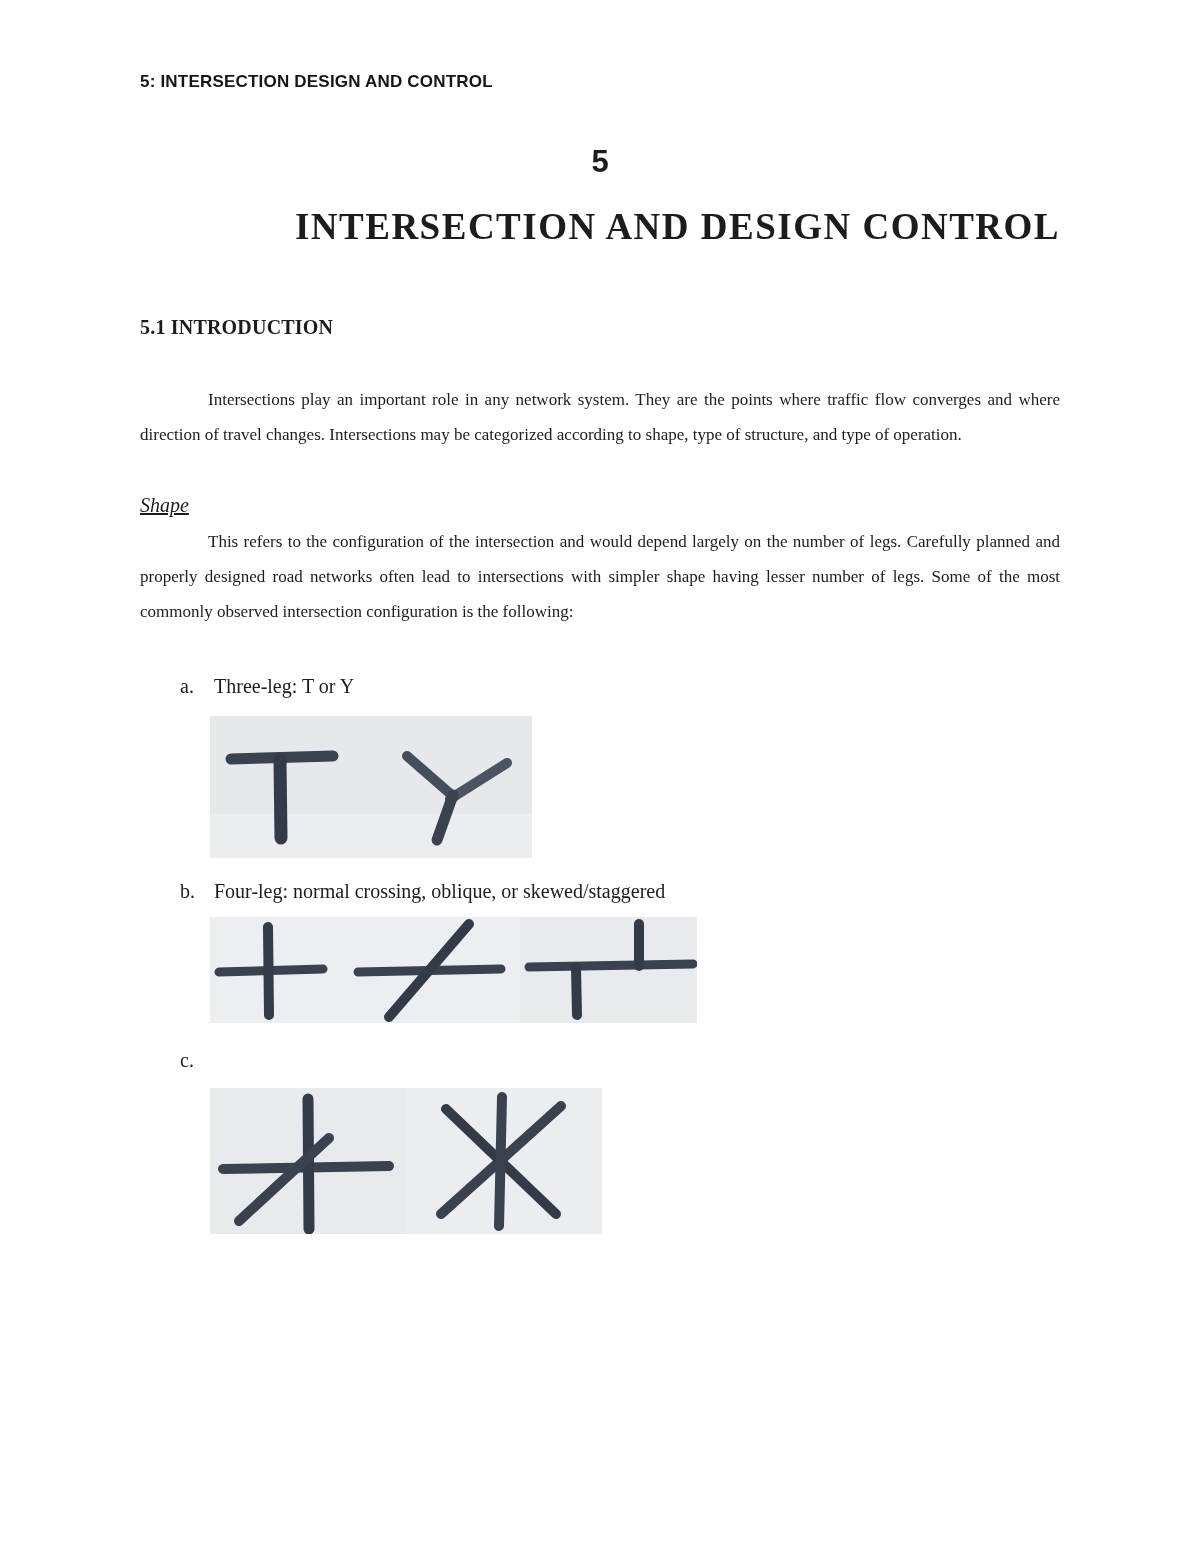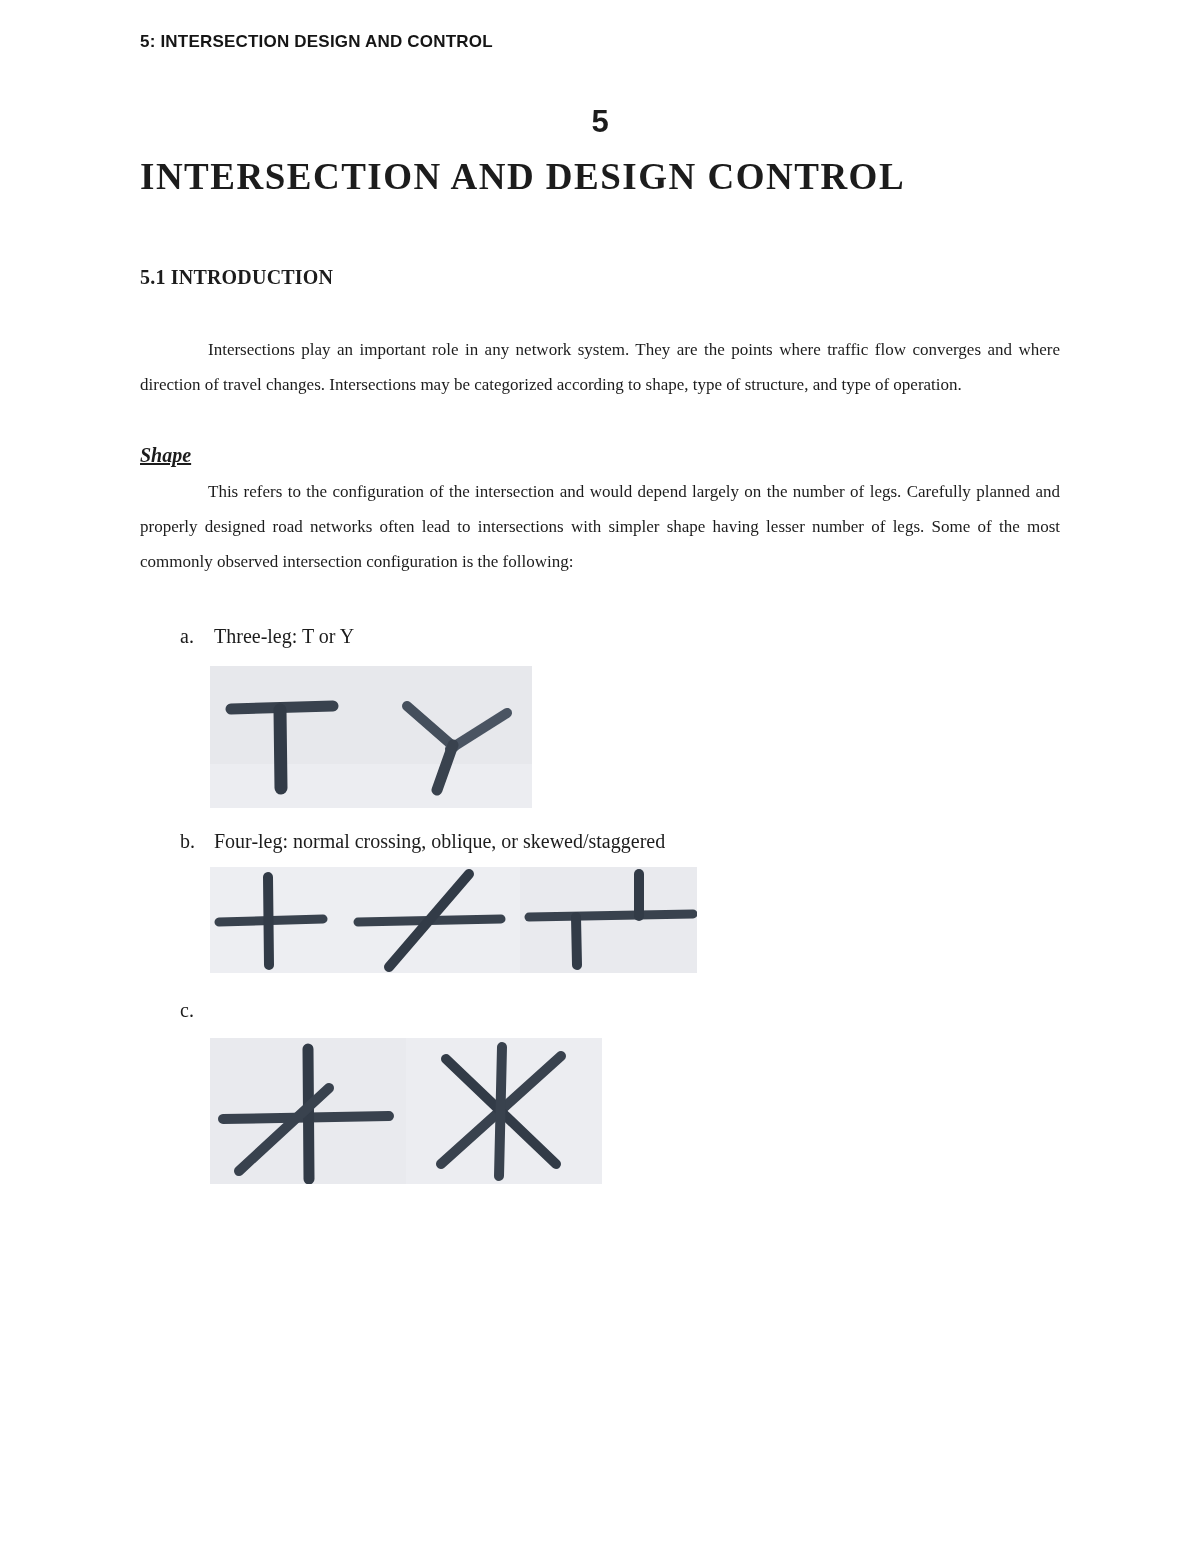--- a/index.html
+++ b/index.html
@@ -3,64 +3,64 @@
 <meta charset="utf-8">
 <style>
   html, body { margin: 0; padding: 0; background: #ffffff; }
   .page {
     position: relative;
     width: 1200px;
     height: 1553px;
     margin: 0 auto;
     background: #ffffff;
     box-sizing: border-box;
-    padding: 32px 140px 0 140px;
+    padding: 72px 140px 0 140px;
     font-family: "Liberation Serif", serif;
     color: #1c1c1c;
     overflow: hidden;
   }
   .doc-header {
     font-family: "Liberation Sans", sans-serif;
     font-weight: bold;
     font-size: 17px;
     letter-spacing: 0.2px;
     color: #151515;
   }
   .chapter-number {
     text-align: center;
     font-size: 31px;
     font-weight: bold;
     margin-top: 52px;
     font-family: "Liberation Sans", sans-serif;
   }
   .doc-title {
-    text-align: left;
+    text-align: right;
     font-size: 37px;
     font-weight: bold;
     letter-spacing: 1.5px;
-    margin-top: 15px;
+    margin-top: 25px;
     font-family: "Liberation Serif", serif;
   }
   .section-heading {
     font-size: 20px;
     font-weight: bold;
     margin-top: 68px;
     letter-spacing: 0.2px;
   }
   .para {
     font-size: 17px;
     line-height: 2.04;
     text-align: justify;
     margin-top: 44px;
     text-indent: 68px;
   }
   .shape-heading {
     margin-top: 42px;
     font-size: 20px;
-    font-weight: bold;
+    font-weight: normal;
     font-style: italic;
     text-decoration: underline;
     width: fit-content;
   }
   .para.shape-para { margin-top: 8px; }
   .list-item {
     display: flex;
     align-items: baseline;
     font-size: 20px;
     padding-left: 40px;

